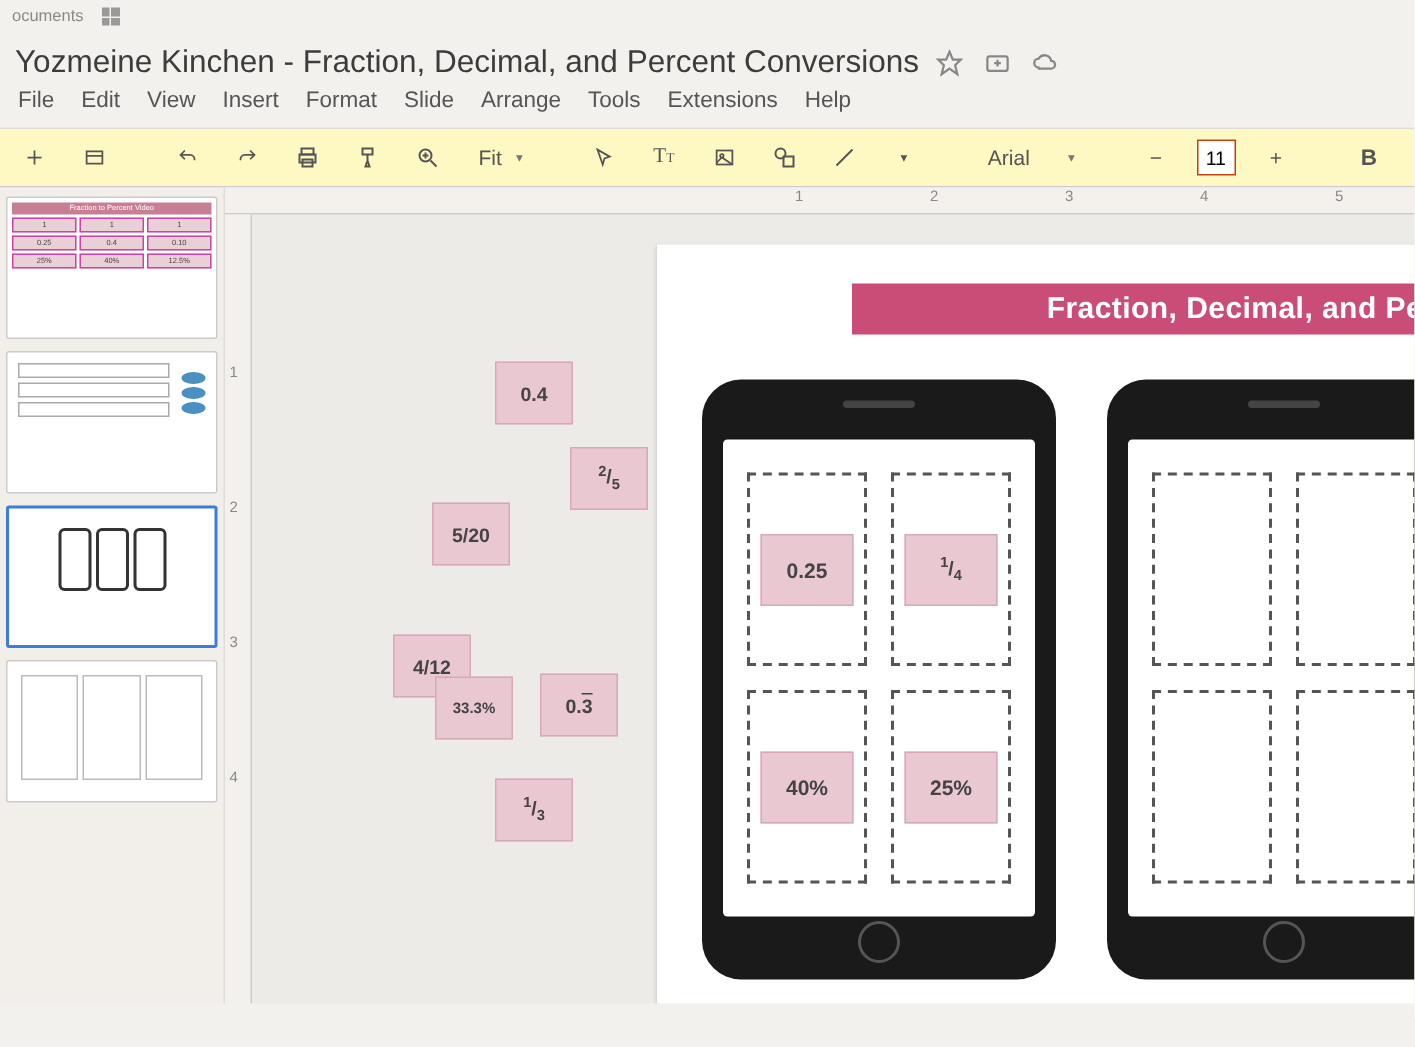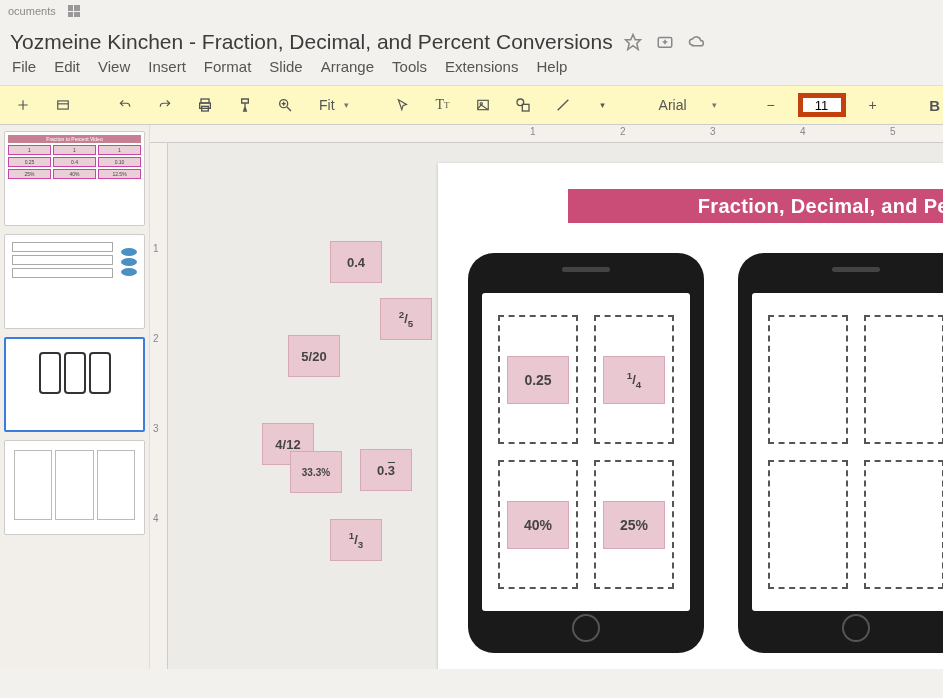--- a/index.html
+++ b/index.html
@@ -75,22 +75,22 @@
   .tb-select {
     padding: 2px 18px 2px 6px;
     border:1px solid transparent;
     position:relative;
   }
   .tb-select::after {
     content:"▾"; font-size:9px; color:#777;
     position:absolute; right:4px; top:5px;
   }
   .tb-input {
-    width:48px; height:24px;
-    border:5px solid #c2410c;
+    width:26px; height:24px;
+    border:1px solid #c2410c;
     text-align:center;
     background:#fff;
     font-size:13px;
   }
   .tb-bold { font-weight:bold; font-size:15px;}
   .tb-italic { font-style:italic; font-family:serif; font-size:16px;}
   
   .main {
     display:flex;
     height: calc(100% - 154px);

